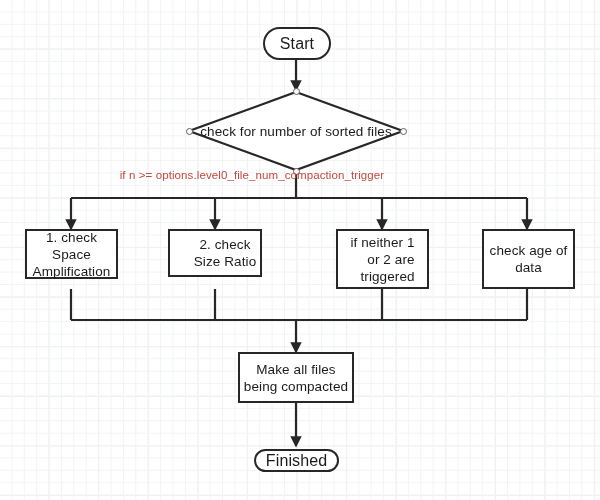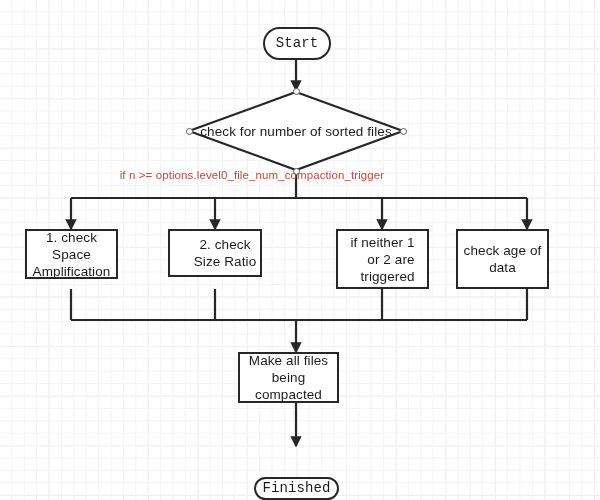--- a/index.html
+++ b/index.html
@@ -44,22 +44,21 @@
     justify-content: center;
     text-align: center;
     color: #1b1b1b;
     font-size: 13.5px;
     line-height: 17px;
     letter-spacing: 0.1px;
     white-space: pre-line;
   }
   .node.terminator {
     border-radius: 17px;
-    font-size: 14px;
-    font-family: Liberation Mono, monospace;
+    font-size: 16px;
   }
   .diamond-wrap {
     position: absolute;
     left: 188px;
     top: 91px;
     width: 216px;
     height: 80px;
   }
   .diamond-label {
     position: absolute;
@@ -162,22 +161,22 @@
 Space
 Amplification</div>
 
   <div class="node" style="left:168px; top:229px; width:94px; height:48px;padding-left:20px;">2. check
 Size Ratio</div>
 
   <div class="node" style="left:336px; top:229px; width:93px; height:60px;text-align:right;">if neither 1
 or 2 are
 triggered</div>
 
-  <div class="node" style="left:456px; top:229px; width:93px; height:60px;">check age of
+  <div class="node" style="left:482px; top:229px; width:93px; height:60px;">check age of
 data</div>
 
-  <div class="node" style="left:238px; top:352px; width:101px; height:51px;">Make all files
+  <div class="node" style="left:238px; top:352px; width:116px; height:51px;">Make all files
 being compacted</div>
 
-  <div class="node terminator" style="left:254px; top:449px; width:85px; height:23px;margin-top:28px;">Finished</div>
+  <div class="node terminator" style="left:254px; top:449px; width:85px; height:23px;">Finished</div>
 
 
 </div>
 
 </body></html>

